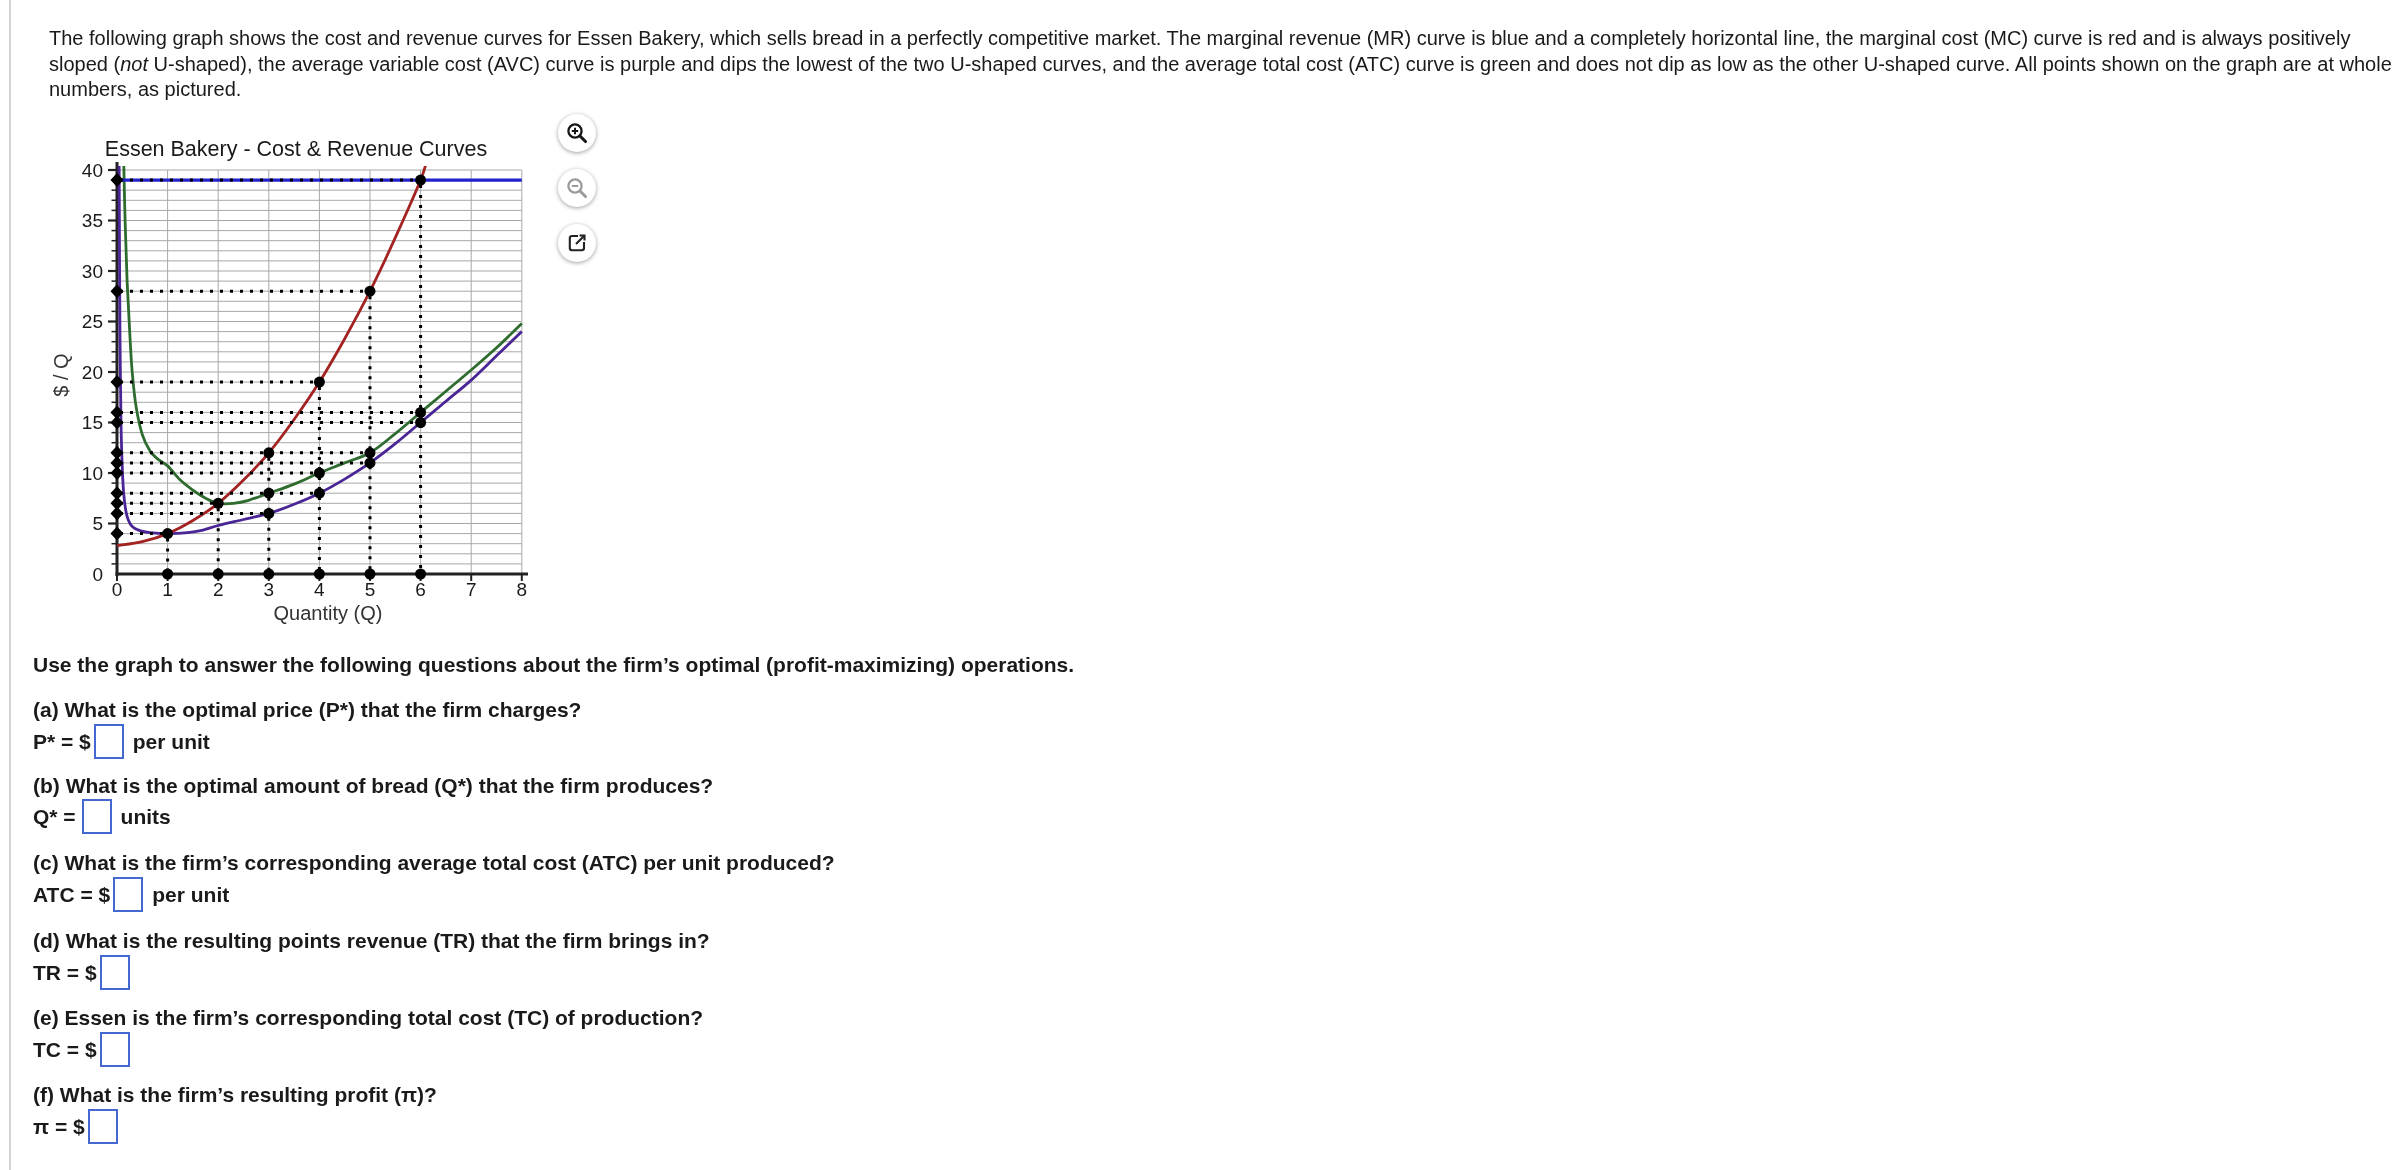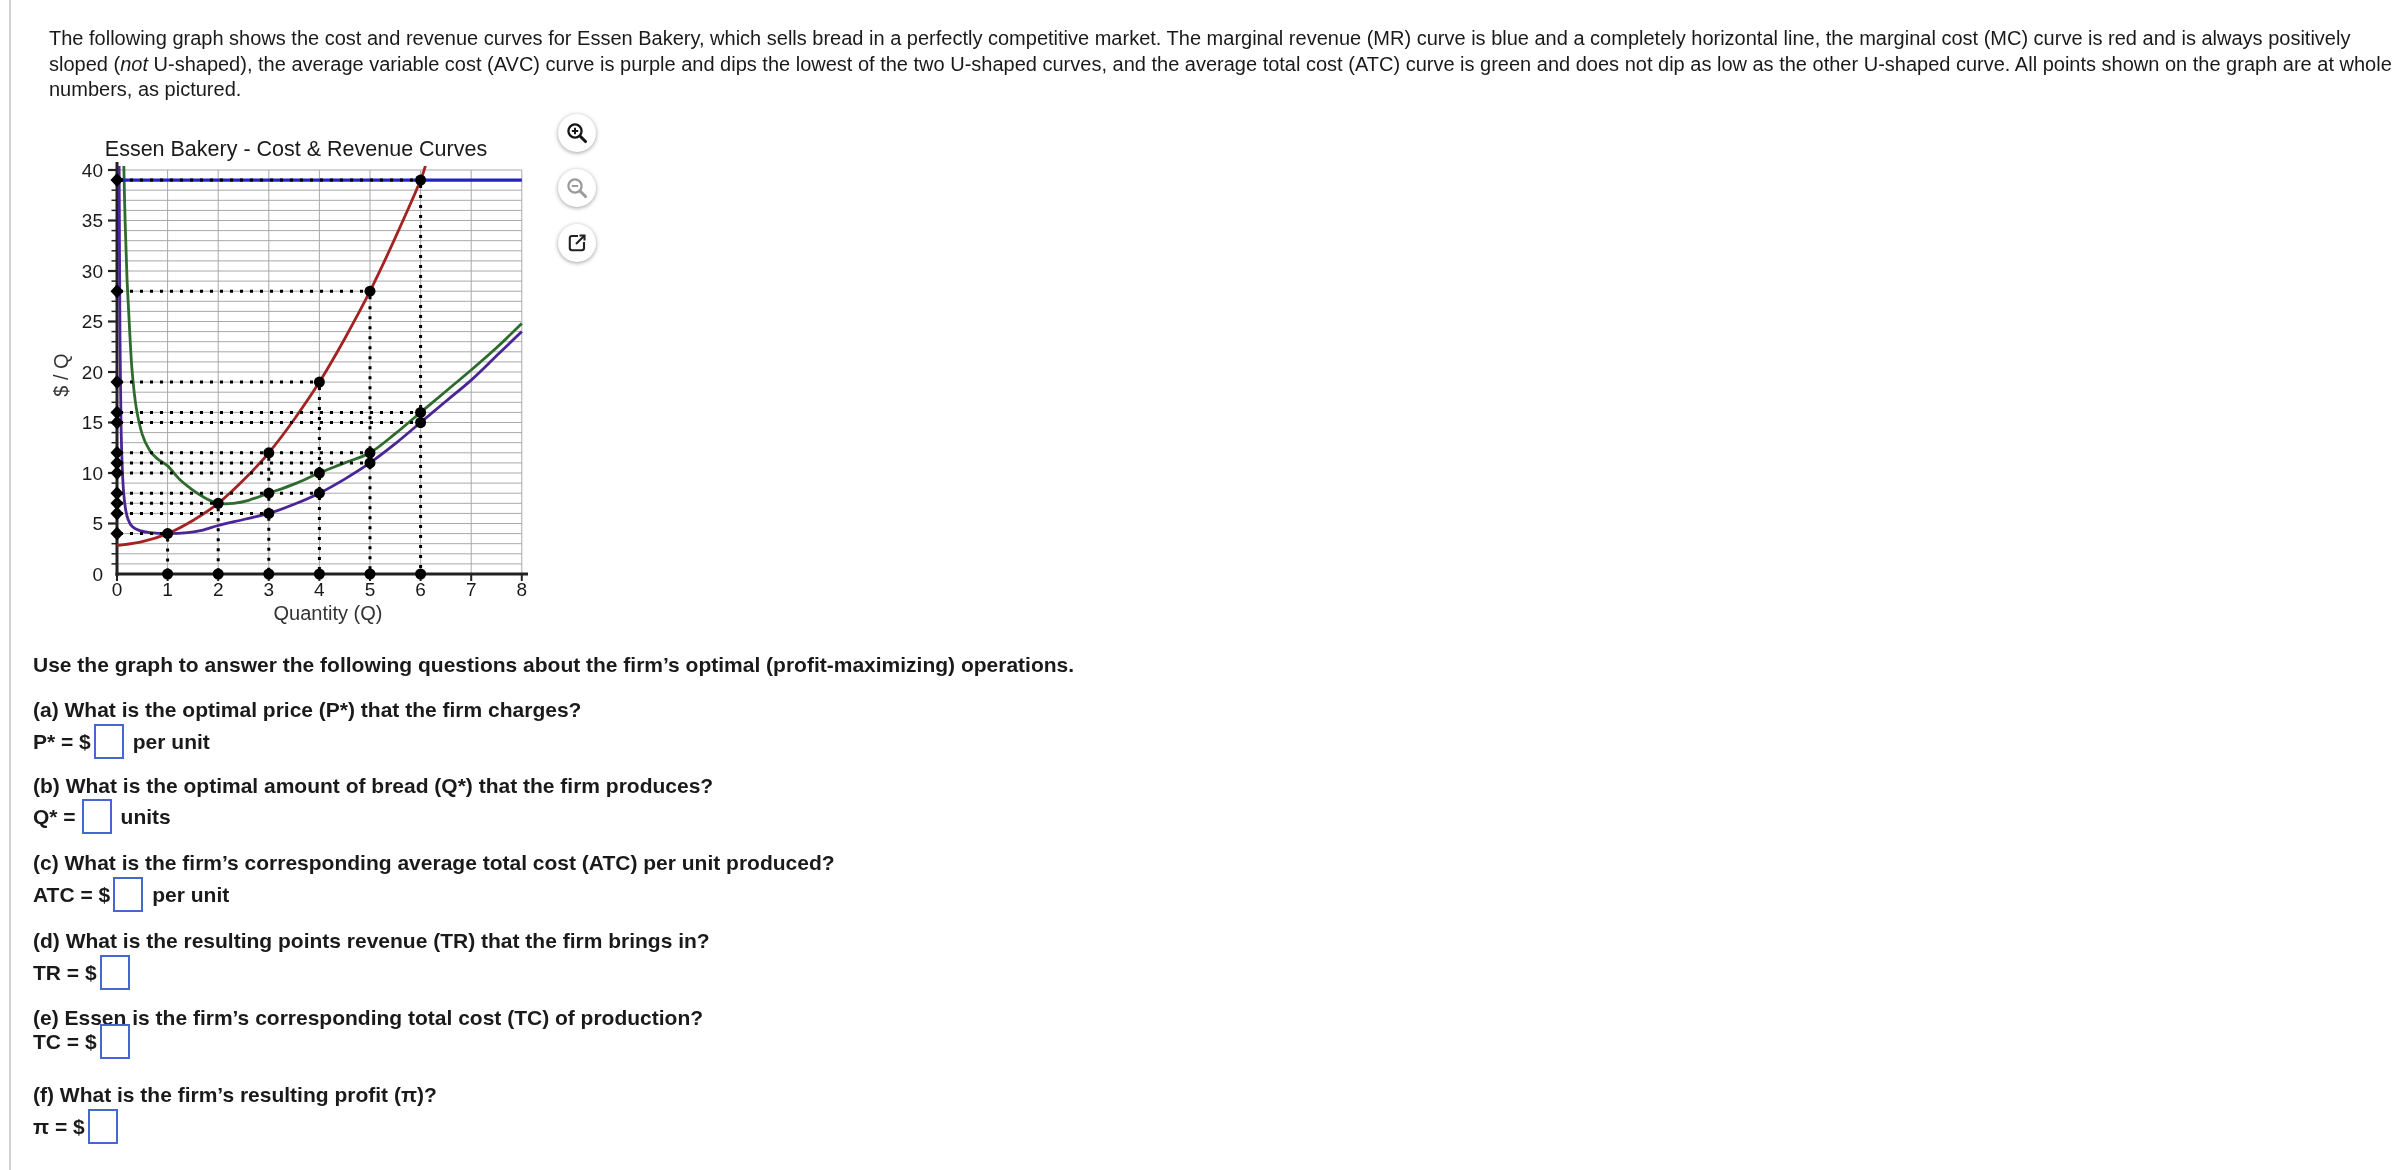--- a/index.html
+++ b/index.html
@@ -248,17 +248,17 @@
   <p class="qline" style="top:133px">(b) What is the optimal amount of bread (Q*) that the firm produces?</p>
   <p class="qline" style="top:159px"><span>Q* =</span><span class="ansbox" style="margin-left:6px"></span><span class="sfx">units</span></p>
 
   <p class="qline" style="top:210px">(c) What is the firm’s corresponding average total cost (ATC) per unit produced?</p>
   <p class="qline" style="top:237px"><span>ATC = $</span><span class="ansbox"></span><span class="sfx">per unit</span></p>
 
   <p class="qline" style="top:288px">(d) What is the resulting points revenue (TR) that the firm brings in?</p>
   <p class="qline" style="top:315px"><span>TR = $</span><span class="ansbox"></span></p>
 
   <p class="qline" style="top:365px">(e) Essen is the firm’s corresponding total cost (TC) of production?</p>
-  <p class="qline" style="top:384px"><span>TC = $</span><span class="ansbox"></span></p>
+  <p class="qline" style="top:392px"><span>TC = $</span><span class="ansbox"></span></p>
 
   <p class="qline" style="top:442px">(f) What is the firm’s resulting profit (π)?</p>
   <p class="qline" style="top:469px"><span>π = $</span><span class="ansbox"></span></p>
 </div>
 
 </body></html>

